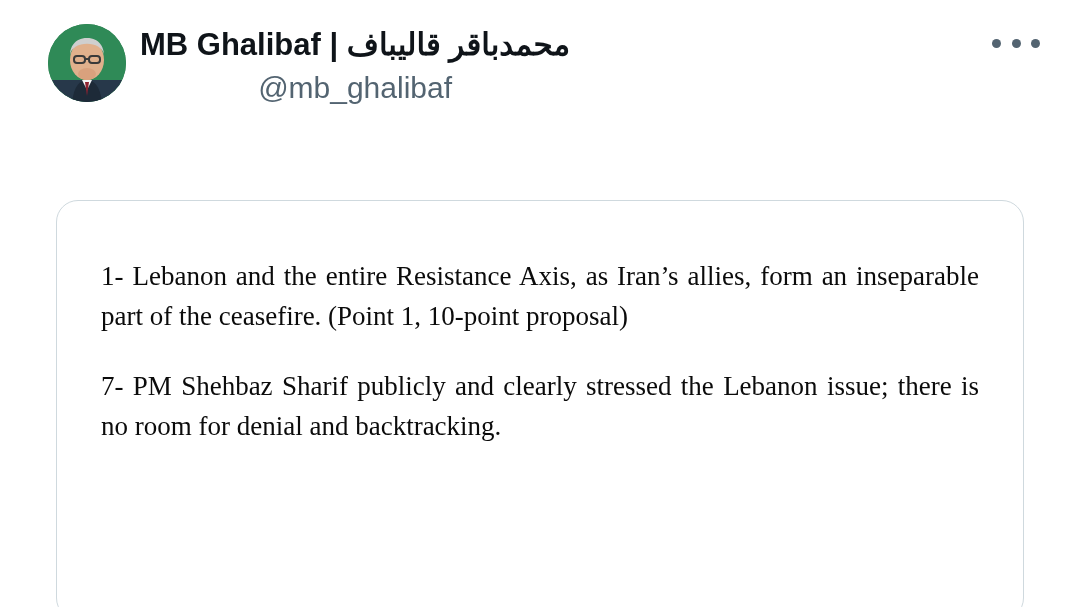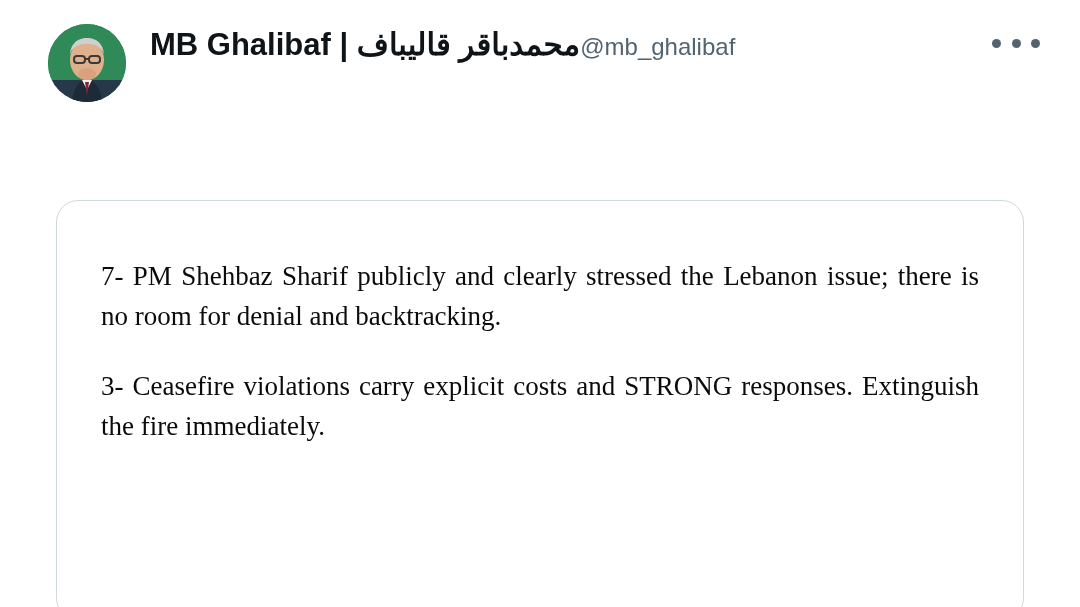--- a/index.html
+++ b/index.html
@@ -35,36 +35,38 @@
     margin-top: 8px;
     background: #2e7d4f;
     position: relative;
   }
   .avatar svg {
     display: block;
     width: 78px;
     height: 78px;
   }
   .names {
-    margin-left: 24px;
+    margin-left: 14px;
     display: flex;
+    flex-direction: column;
     justify-content: center;
     padding-top: 10px;
+    align-items: center;
   }
   .display-name {
     font-size: 31px;
     font-weight: bold;
     color: #0f1419;
     line-height: 1.2;
     white-space: nowrap;
     direction: rtl;
     unicode-bidi: plaintext;
   }
   .handle {
-    font-size: 24px;
+    font-size: 30px;
     color: #536471;
     line-height: 1.25;
     margin-top: 6px;
   }
   .more-btn {
     position: absolute;
     right: 40px;
     top: 28px;
     width: 48px;
     height: 30px;
@@ -137,18 +139,18 @@
 
     <div class="more-btn">
       <span></span>
       <span></span>
       <span></span>
     </div>
   </div>
 
   <div class="card">
     <div class="card-inner">
+      <p class="para">1- Lebanon and the entire Resistance Axis, as Iran’s allies, form an inseparable part of the ceasefire. (Point 1, 10-point proposal)</p>
       <p class="para">7- PM Shehbaz Sharif publicly and clearly stressed the Lebanon issue; there is no room for denial and backtracking.</p>
-      <p class="para">3- Ceasefire violations carry explicit costs and STRONG responses. Extinguish the fire immediately.</p>
     </div>
   </div>
 
 </div>
 
 </body></html>

